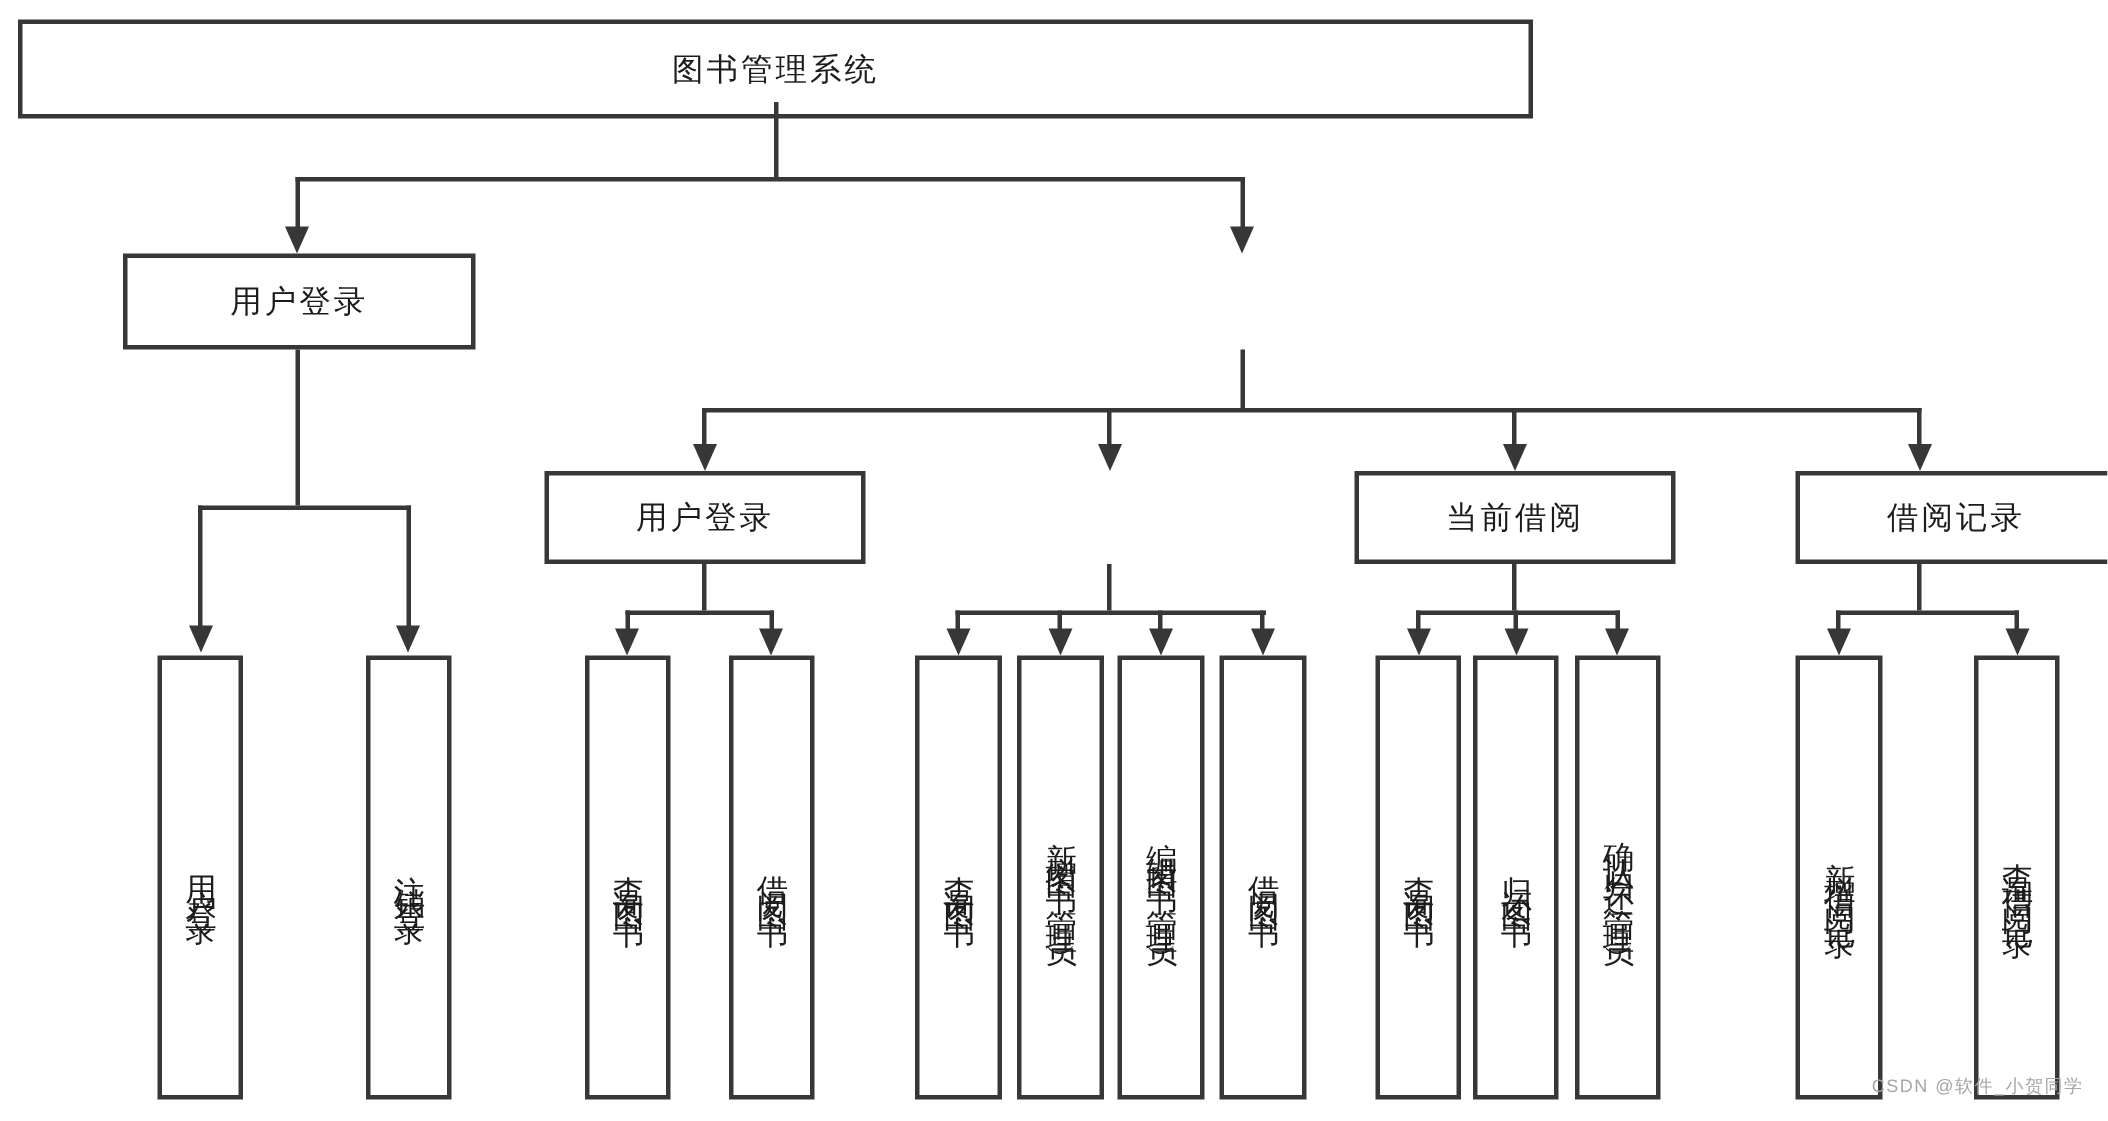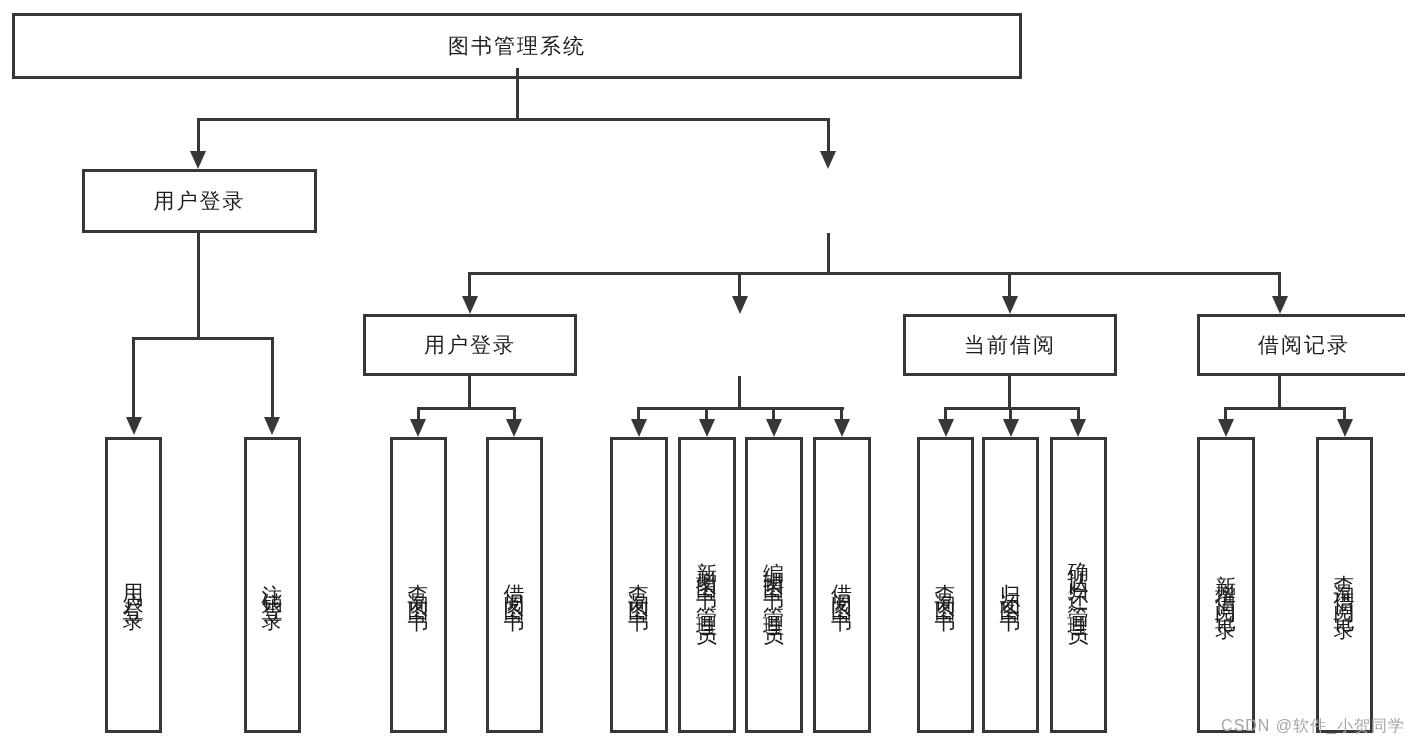--- a/index.html
+++ b/index.html
@@ -19,22 +19,22 @@
     font-size:21px;letter-spacing:9px;line-height:1;white-space:nowrap;
   }
   .vl{position:absolute;width:3px;background:var(--line,#373737);}
   .hl{position:absolute;height:3px;background:var(--line,#373737);}
   .ar{
     position:absolute;width:0;height:0;
     border-left:8px solid transparent;border-right:8px solid transparent;
     border-top:18px solid var(--line,#373737);
   }
   .watermark{
-    position:absolute;top:716px;right:0;z-index:5;
-    font-size:16px;letter-spacing:1px;color:var(--wm,#a6a6a6);
+    position:absolute;top:716px;right:16px;z-index:5;
+    font-size:12px;letter-spacing:1px;color:var(--wm,#a6a6a6);
     white-space:nowrap;
   }
 </style>
 </head>
 <body>
 
 <div class="stage">
 
   <div class="box" style="left:12px;top:13px;width:1010px;height:66px;">
     <span class="h-label">图书管理系统</span>

